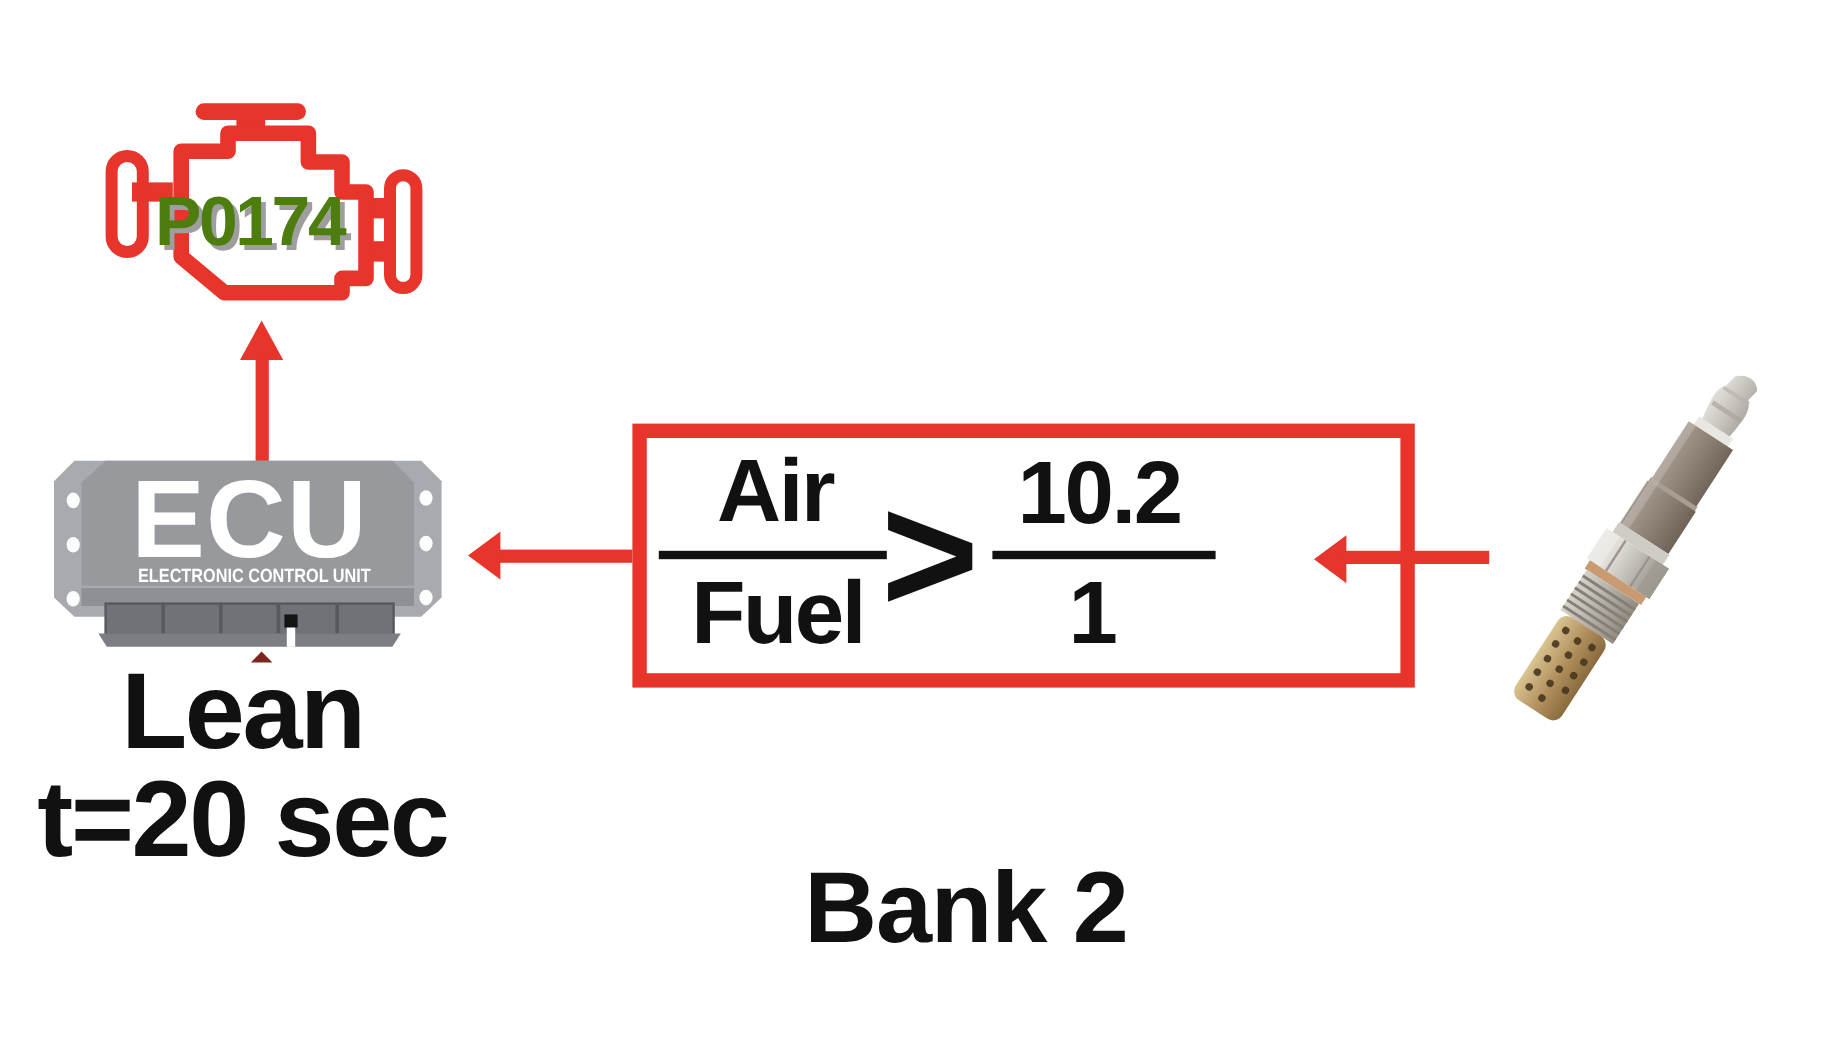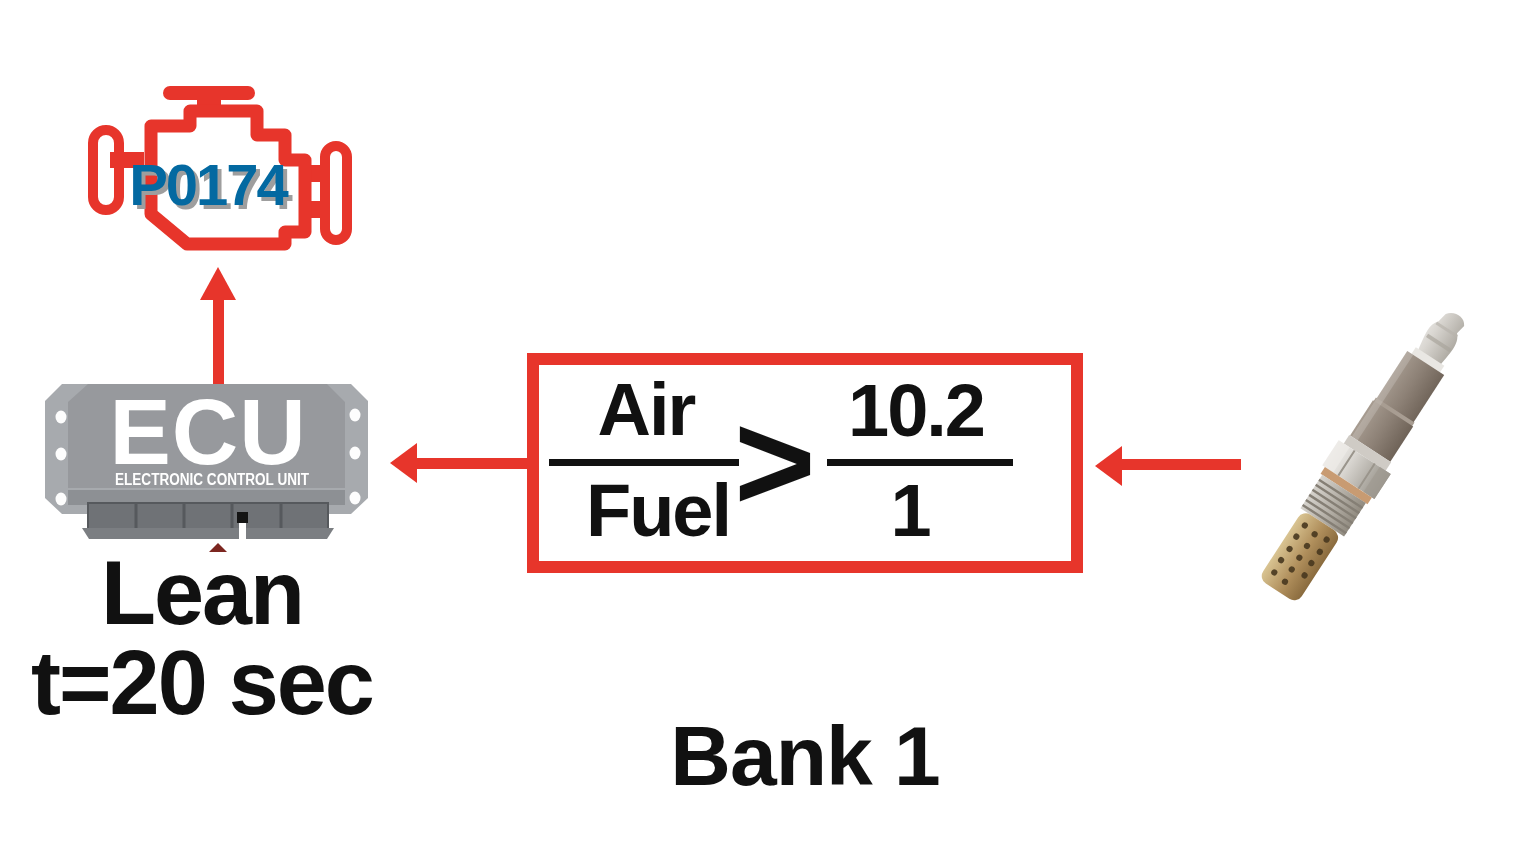--- a/index.html
+++ b/index.html
@@ -7,21 +7,21 @@
     position:relative;width:1536px;height:864px;background:#ffffff;
     overflow:hidden;font-family:"Liberation Sans",sans-serif;
   }
   .abs{position:absolute;}
   .txt{position:absolute;font-weight:bold;color:#111111;white-space:nowrap;}
   .ctr{transform:translate(-50%,-50%);}
 
   
   .engine-code{
     left:108px;top:151px;width:200px;text-align:center;
-    font-size:58px;letter-spacing:-2px;color:#0369a1;
+    font-size:58px;letter-spacing:-2px;color:#4d7c0f;
     text-shadow:4px 4px 0 #9e9e9e;
   }
 
   
   .stem{position:absolute;background:#e7352b;}
   .head-up{position:absolute;width:0;height:0;
     border-left:18px solid transparent;border-right:18px solid transparent;
     border-bottom:33px solid #e7352b;}
   .head-left{position:absolute;width:0;height:0;
     border-top:20px solid transparent;border-bottom:20px solid transparent;
@@ -31,21 +31,21 @@
     border-bottom:9px solid #7c2620;}
 
   
   .condition{
     left:-8px;top:548px;width:420px;text-align:center;
     font-size:90px;letter-spacing:-2px;line-height:90px;
   }
 
   
   .ratio-box{
-    left:527px;top:353px;width:556px;height:220px;box-sizing:border-box;
+    left:527px;top:353px;width:652px;height:220px;box-sizing:border-box;
     border:12px solid #e7352b;background:#ffffff;position:absolute;
   }
   .ratio-box .txt{font-size:74px;letter-spacing:-2px;}
   .frac-line{position:absolute;background:#111111;height:7px;}
   .comparator{font-size:140px !important;letter-spacing:0 !important;line-height:100px;}
 
   .bank-label{
     left:610px;top:708px;width:390px;text-align:center;font-size:84px;letter-spacing:-1px;
   }
 </style>
@@ -106,21 +106,21 @@
     <div>Lean</div>
     <div>t=20 sec</div>
   </div>
 
   <div class="head-left" style="left:390px;top:443px;"></div>
   <div class="stem" style="left:414px;top:458px;width:116px;height:11px;"></div>
 
   <div class="ratio-box">
     <span class="txt ctr" style="left:107px;top:44px;">Air</span>
     <div class="frac-line" style="left:10px;top:94px;width:190px;"></div>
-    <span class="txt ctr" style="left:119px;top:145px;">Fuel</span>
+    <span class="txt ctr" style="left:109px;top:145px;">Fuel</span>
 
     <span class="txt ctr comparator" style="left:236px;top:97px;">&gt;</span>
 
     <span class="txt ctr" style="left:377px;top:45px;">10.2</span>
     <div class="frac-line" style="left:288px;top:94px;width:186px;"></div>
     <span class="txt ctr" style="left:371px;top:145px;">1</span>
   </div>
 
   <div class="head-left" style="left:1095px;top:446px;"></div>
   <div class="stem" style="left:1119px;top:459px;width:122px;height:11px;"></div>
@@ -187,15 +187,15 @@
           <circle cx="13" cy="124" r="3.1"></circle>
         <circle cx="-14" cy="138" r="3.1"></circle>
           <circle cx="0" cy="140" r="3.1"></circle>
           <circle cx="14" cy="138" r="3.1"></circle>
         <circle cx="-13" cy="152" r="3.1"></circle>
           <circle cx="1" cy="154" r="3.1"></circle>
       </g>
     </g>
   </svg>
 
-  <div class="txt bank-label">Bank 1</div>
+  <div class="txt bank-label">Bank 2</div>
 
 </div>
 
 </body></html>

